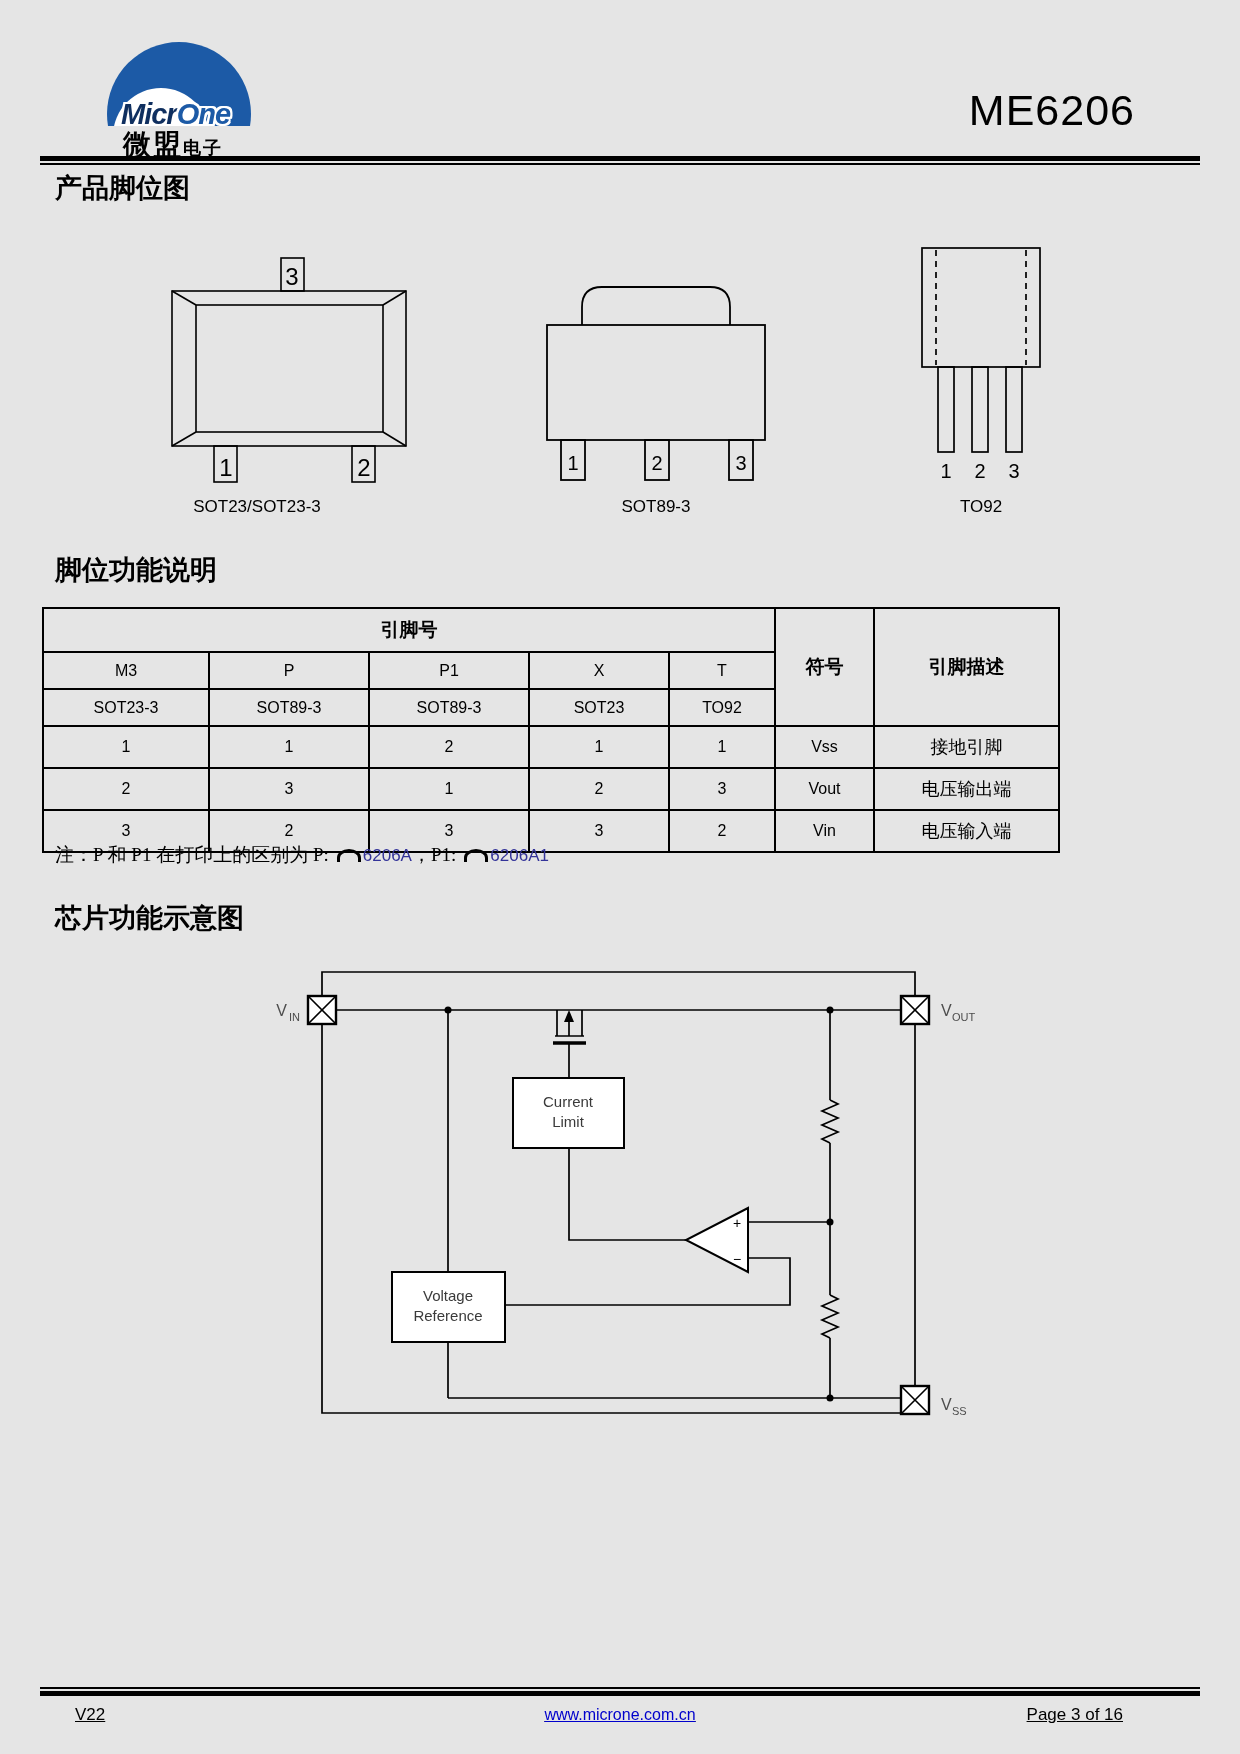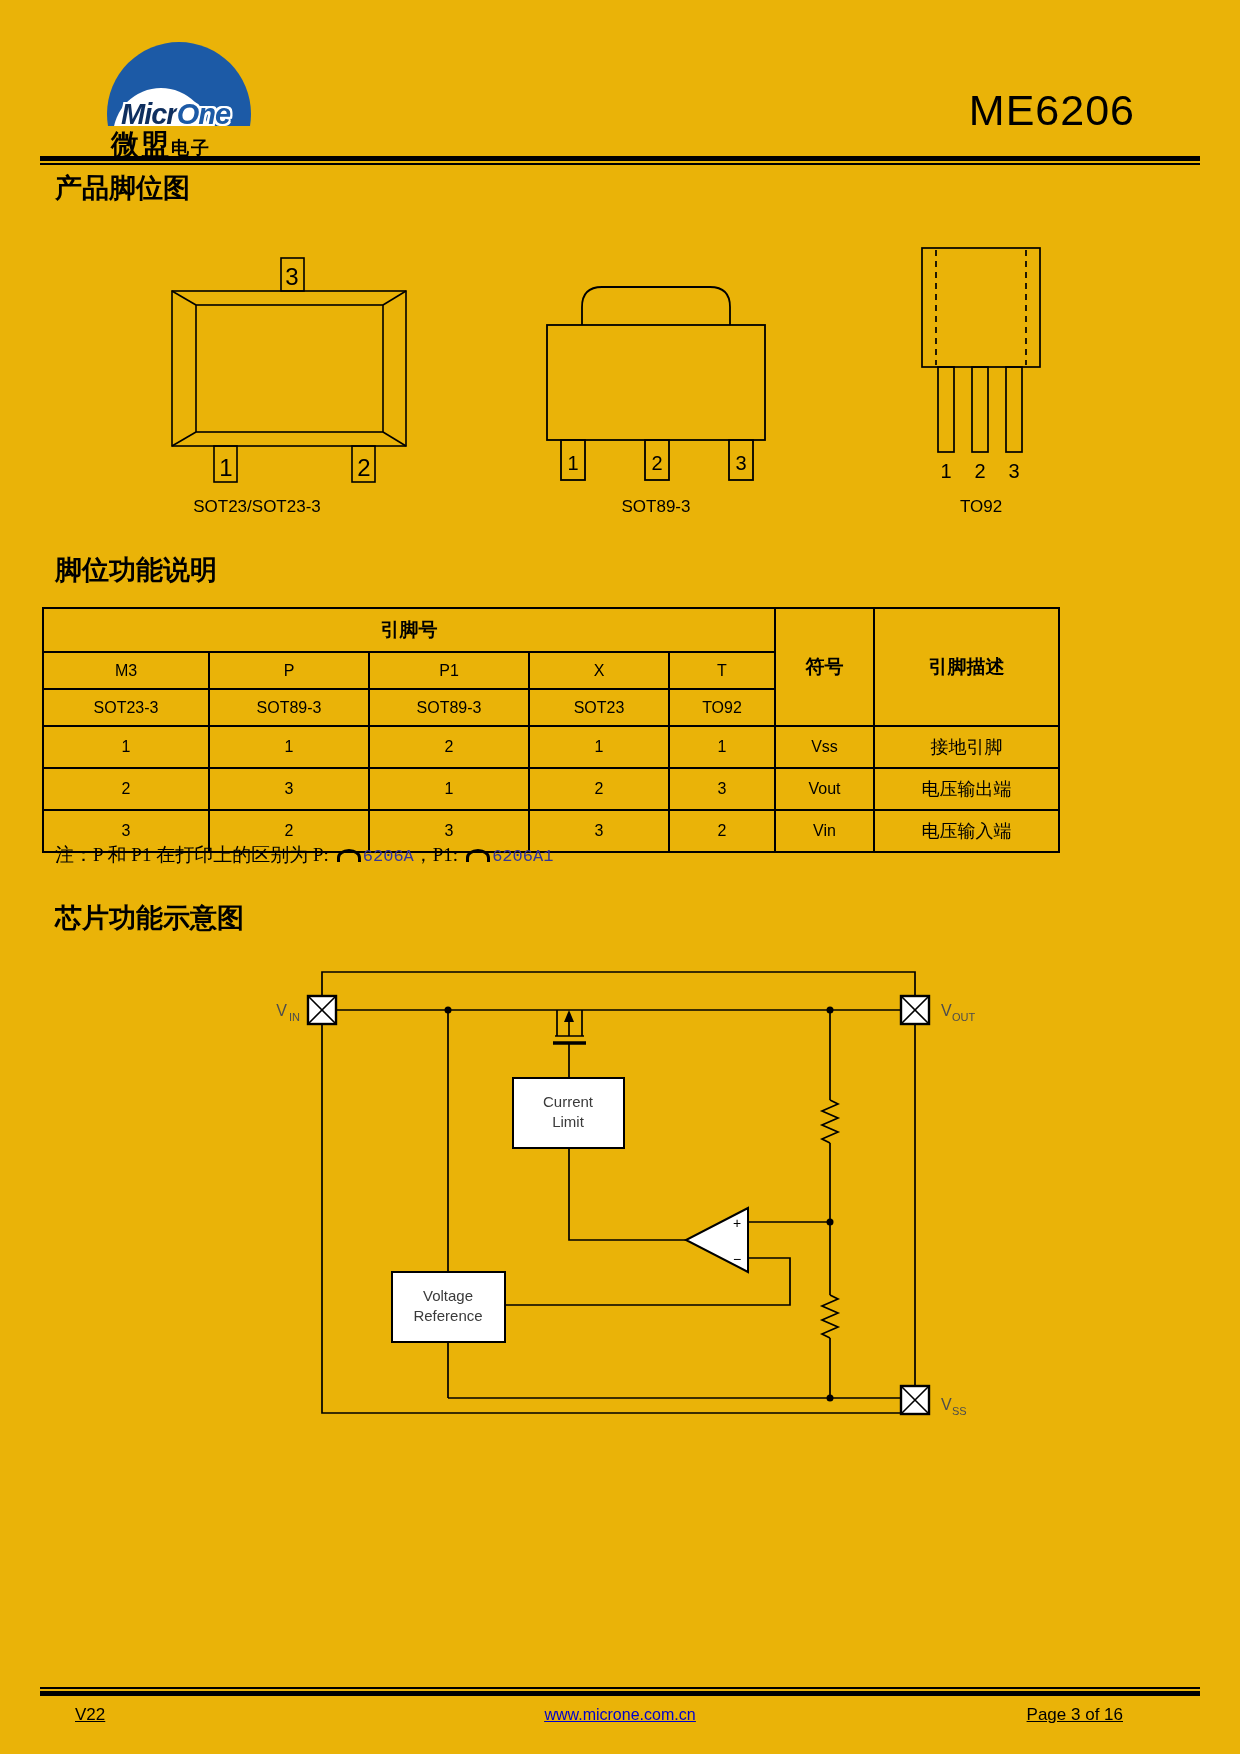--- a/index.html
+++ b/index.html
@@ -1,30 +1,30 @@
 <!DOCTYPE html>
 <html><head>
 <meta charset="utf-8">
 <style>
   html,body{margin:0;padding:0;background:#888;}
-  .page{position:relative;width:1240px;height:1754px;background:#eab308;margin:0 auto;
+  .page{position:relative;width:1240px;height:1754px;background:#e5e5e5;margin:0 auto;
         font-family:"Liberation Sans",sans-serif;color:#000;overflow:hidden;}
   .abs{position:absolute;}
 
   
   .logo{left:95px;top:42px;width:180px;height:118px;}
   .logo-art{position:absolute;left:0;top:0;width:170px;height:84px;overflow:hidden;}
   .logo-disc{position:absolute;left:12px;top:0;width:144px;height:144px;border-radius:50%;background:#1c5aa6;}
   .logo-cut{position:absolute;left:18px;top:46px;width:96px;height:96px;border-radius:50%;background:#ffffff;}
   .logo-en{position:absolute;left:26px;top:56px;font-style:italic;font-weight:bold;font-size:29px;
            letter-spacing:-1px;white-space:nowrap;
            text-shadow:-2px -2px 0 #fff,2px -2px 0 #fff,-2px 2px 0 #fff,2px 2px 0 #fff,0 -2px 0 #fff,0 2px 0 #fff,-2px 0 0 #fff,2px 0 0 #fff;}
   .logo-en .micr{color:#0f2f5f;}
   .logo-en .one{color:#1c5aa6;}
-  .logo-cn{position:absolute;left:16px;top:84px;white-space:nowrap;font-family:"Liberation Sans",sans-serif;}
+  .logo-cn{position:absolute;left:28px;top:84px;white-space:nowrap;font-family:"Liberation Sans",sans-serif;}
   .logo-cn .cn-main{font-size:28px;font-weight:bold;color:#000;letter-spacing:2px;}
   .logo-cn .cn-sub{font-size:18px;font-weight:bold;color:#000;letter-spacing:2px;}
   .product-title{right:105px;top:86px;font-size:43px;letter-spacing:1px;color:#000;}
   .header-rule{left:40px;top:156px;width:1160px;}
   .rule-thick{height:5px;background:#000;}
   .rule-gap{height:2px;}
   .rule-thin{height:2px;background:#000;}
 
   
   .sec-title{left:55px;font-family:Liberation Serif, serif;font-weight:bold;font-size:27px;color:#000;}
@@ -38,21 +38,21 @@
   td.hd{font-family:"Liberation Serif","DejaVu Serif",serif;font-weight:bold;font-size:19px;}
   td.lat{font-size:16px;}
   td.desc{font-family:"Liberation Serif","DejaVu Serif",serif;font-size:18px;}
   tr.r1{height:36px;} tr.r2{height:37px;} tr.r3{height:37px;}
   tr.rd{height:34px;}
 
   
   .note{left:55px;top:842px;font-family:"Liberation Serif","DejaVu Serif",serif;font-size:19px;white-space:nowrap;}
   .arch{display:inline-block;width:18px;height:10px;border:3px solid #000;border-bottom:none;
         border-radius:18px 18px 0 0 / 13px 13px 0 0;margin:0 2px 0 8px;vertical-align:-1px;}
-  .marking{color:#333399;font-family:Liberation Mono, monospace;font-size:17px;}
+  .marking{color:#333399;font-family:Liberation Sans, sans-serif;font-size:17px;}
 
   
   .blk{font-family:"Liberation Sans",sans-serif;fill:#3a3a3a;}
   .pinlbl{font-family:"Liberation Sans",sans-serif;fill:#4d4d4d;}
   .pknum{font-family:"Liberation Sans",sans-serif;fill:#000;}
 
   
   .footer-rule{left:40px;top:1687px;width:1160px;}
   .foot-text{top:1705px;font-size:17px;color:#000;text-decoration:underline;}
   .foot-left{left:75px;}

